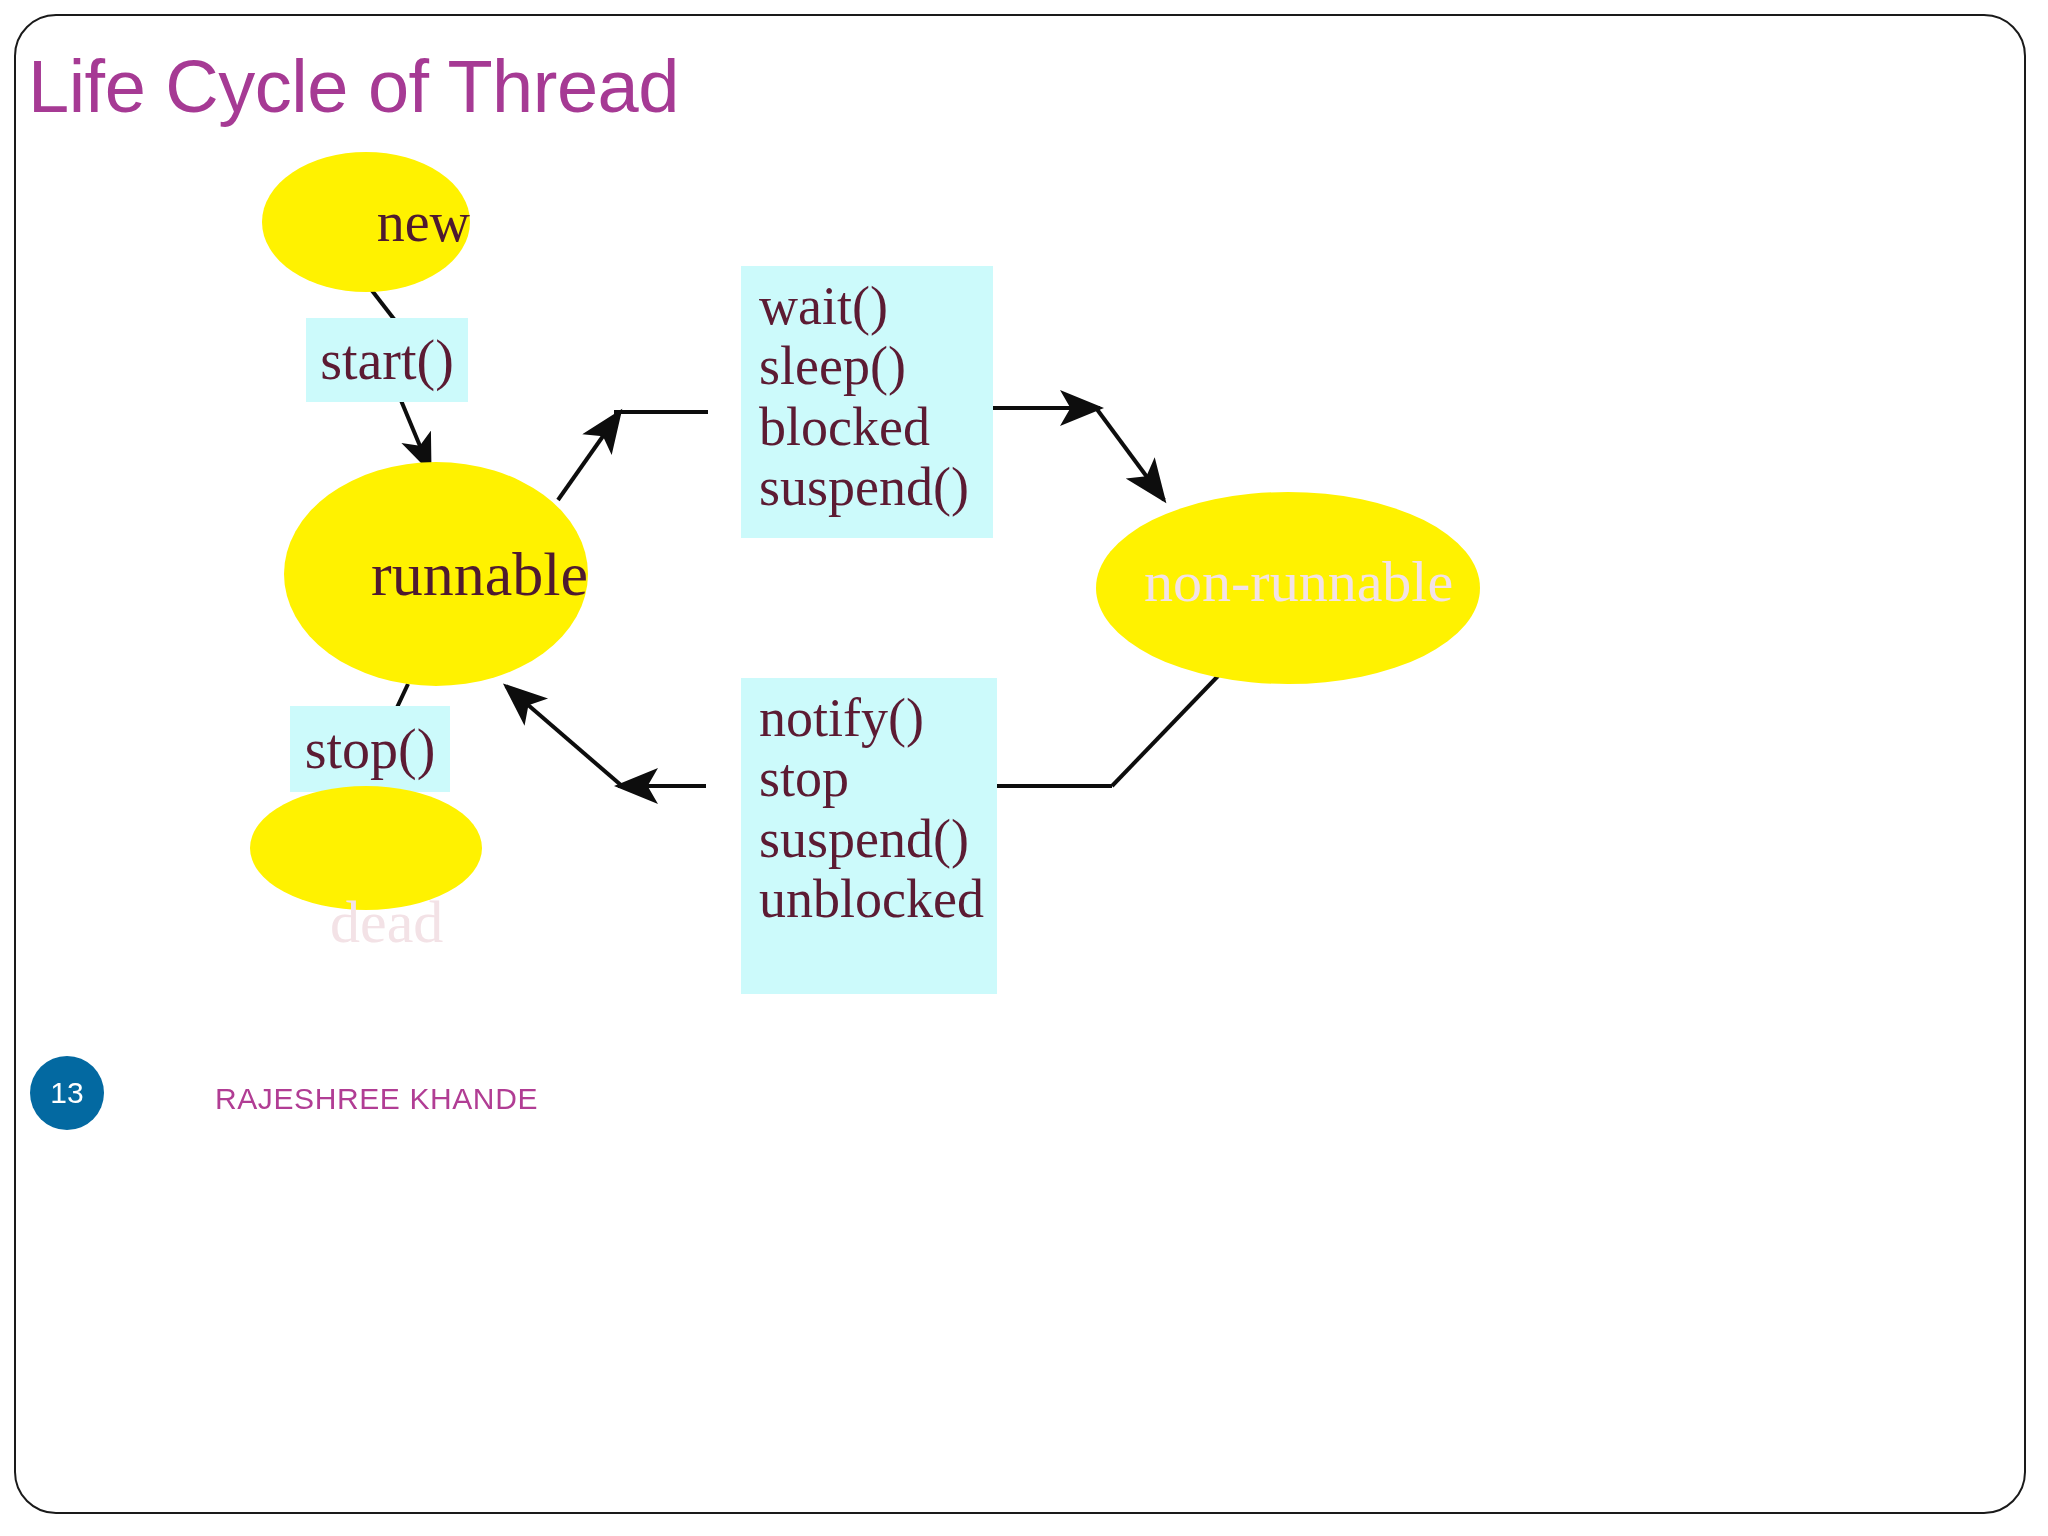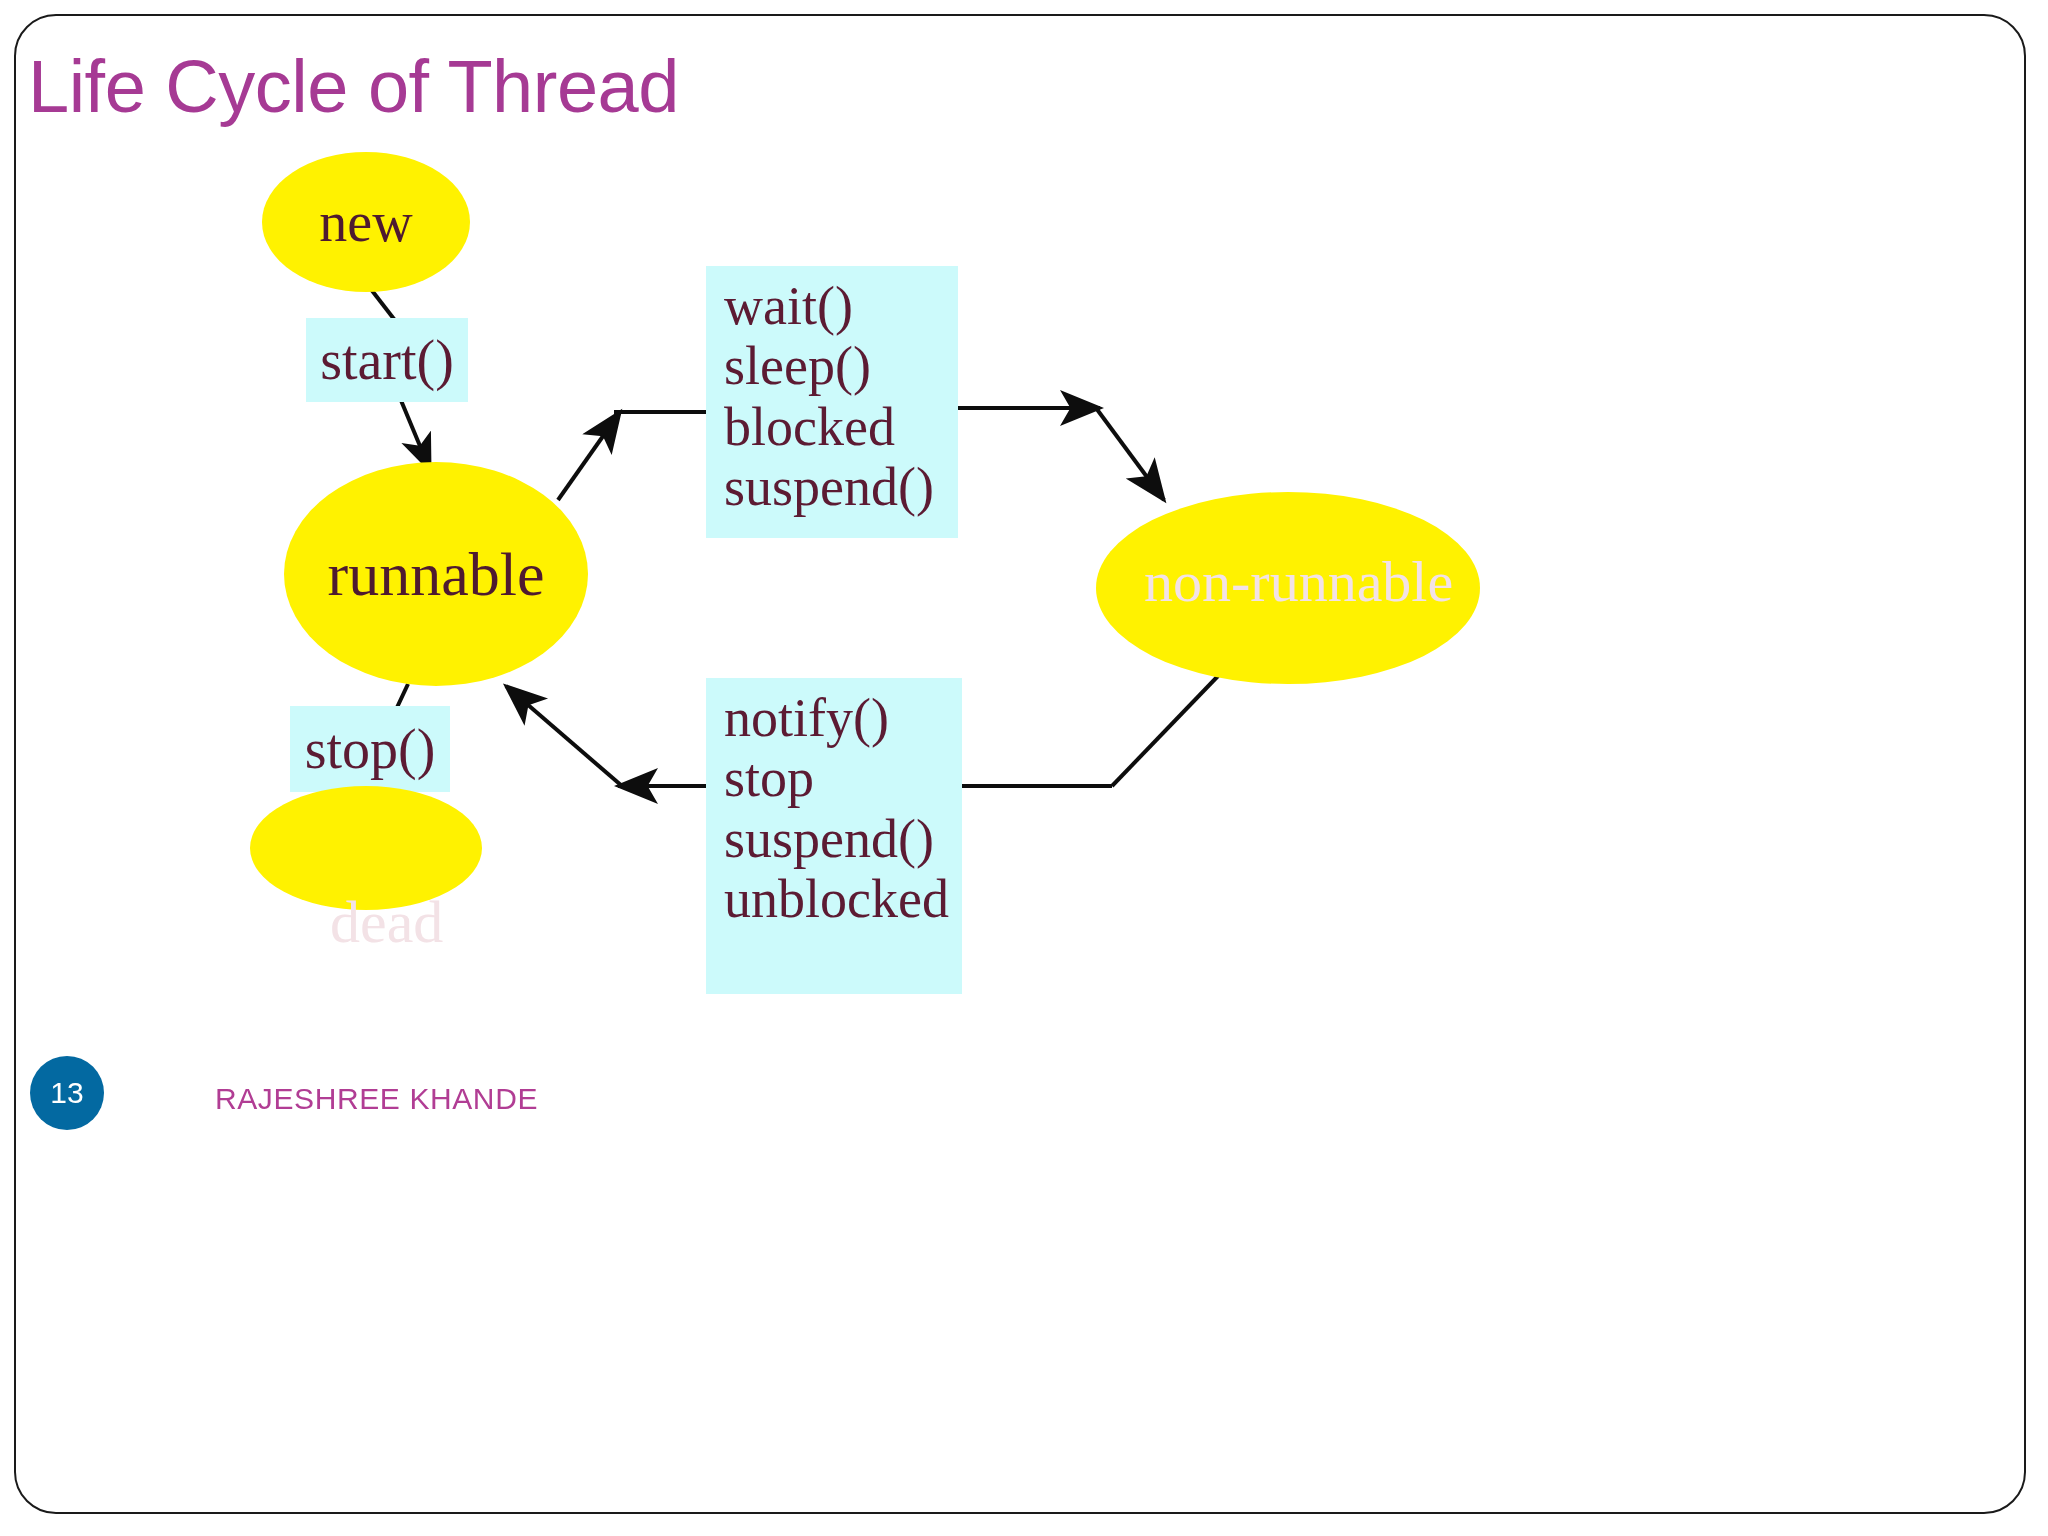--- a/index.html
+++ b/index.html
@@ -50,35 +50,36 @@
     white-space: nowrap;
   }
 
   
   .ellipse {
     position: absolute;
     background: #FFF200;
     border-radius: 50%;
     display: flex;
     align-items: center;
-    justify-content: center;
+    justify-content: flex-end;
     font-family: "Liberation Serif", serif;
     color: #4E1A30;
   }
   .cbox {
     position: absolute;
     background: #CCFAFB;
     font-family: "Liberation Serif", serif;
     color: #5C1B33;
     box-sizing: border-box;
   }
   .cbox-lines {
     padding: 10px 18px 1px 18px;
     line-height: 1.12;
     font-size: 54px;
+    margin-left: 35px;
   }
   .cbox-center {
     display: flex;
     align-items: center;
     justify-content: center;
     font-size: 56px;
   }
   .faded-label {
     position: absolute;
     font-family: "Liberation Serif", serif;

